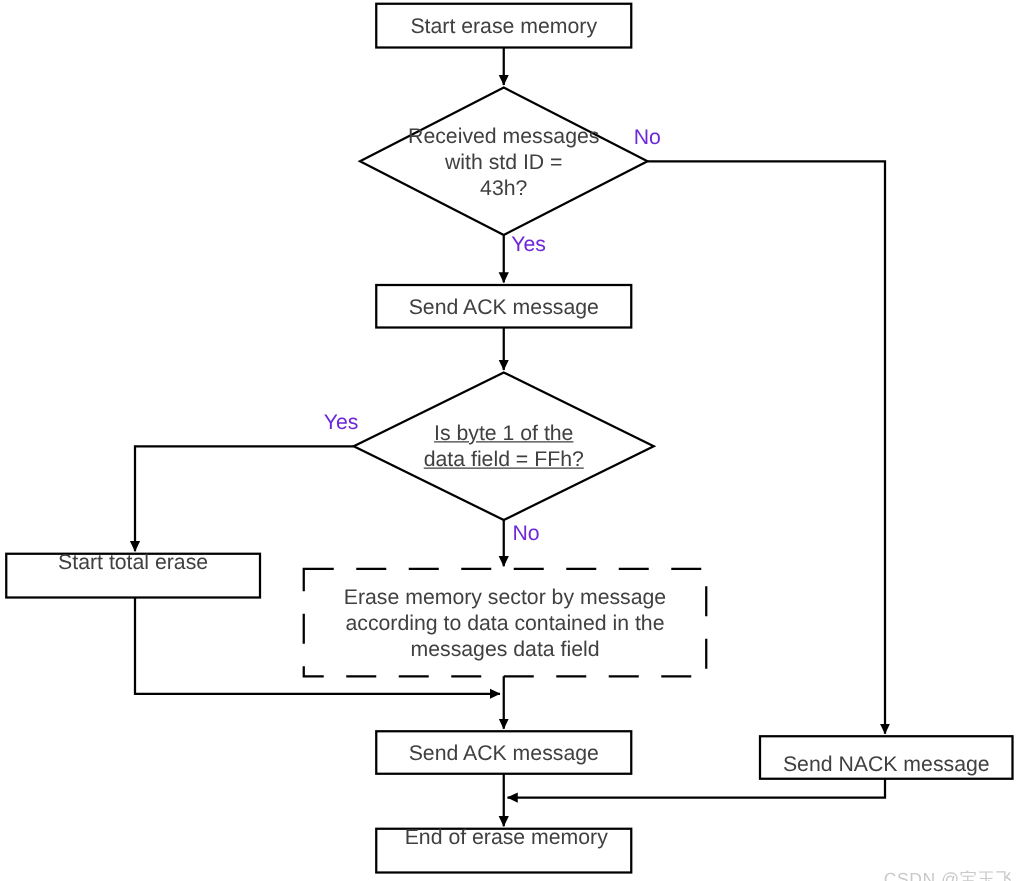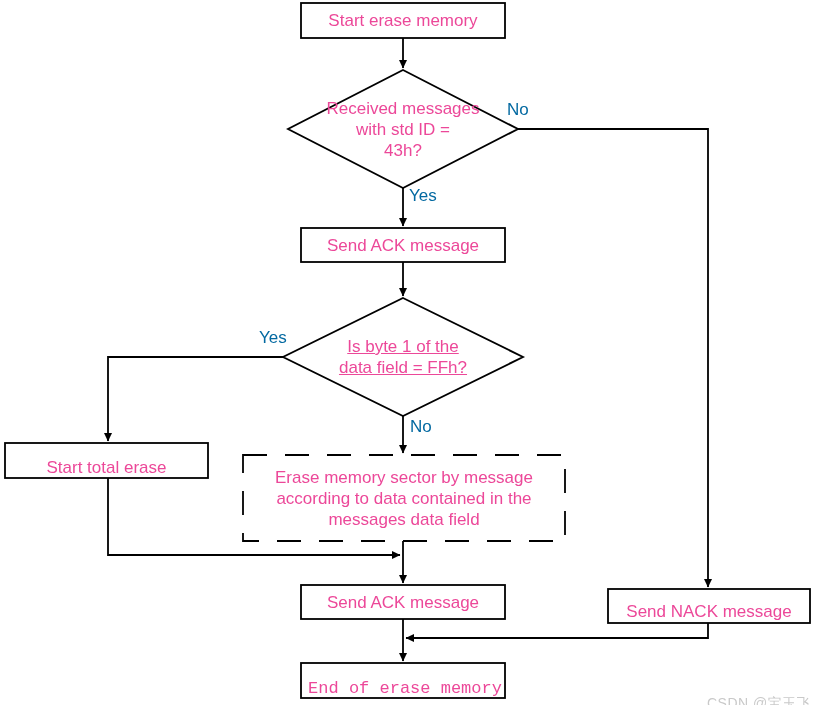--- a/index.html
+++ b/index.html
@@ -21,29 +21,29 @@
     top: 0;
     width: 825px;
     height: 705px;
   }
   .node-text {
     position: absolute;
     display: flex;
     align-items: center;
     justify-content: center;
     text-align: center;
-    color: #ec4899;
+    color: #404040;
     font-size: 17px;
     line-height: 21px;
     white-space: pre-line;
     pointer-events: none;
   }
   .edge-label {
     position: absolute;
-    color: #0369a1;
+    color: #6d28d9;
     font-size: 17px;
     line-height: 19px;
     white-space: nowrap;
   }
   .watermark {
     position: absolute;
     color: #c9c9c9;
     font-size: 14px;
     letter-spacing: 0.5px;
     white-space: nowrap;
@@ -107,31 +107,31 @@
 
   <div class="node-text" style="left:303px; top:78px; width:200px; height:102px;">Received messages
 with std ID =
 43h?</div>
 
   <div class="node-text" style="left:301px; top:228px; width:204px; height:34px;">Send ACK message</div>
 
   <div class="node-text" style="left:293px; top:306px; width:220px; height:102px;text-decoration:underline;">Is byte 1 of the
 data field = FFh?</div>
 
-  <div class="node-text" style="left:5px; top:443px; width:203px; height:48px;">Start total erase</div>
+  <div class="node-text" style="left:5px; top:425px; width:203px; height:48px;">Start total erase</div>
 
   <div class="node-text" style="left:243px; top:459px; width:322px; height:78px;">Erase memory sector by message
 according to data contained in the
 messages data field</div>
 
   <div class="node-text" style="left:301px; top:585px; width:204px; height:34px;">Send ACK message</div>
 
   <div class="node-text" style="left:608px; top:589px; width:202px; height:44px;">Send NACK message</div>
 
-  <div class="node-text" style="left:301px; top:671px; width:208px; height:35px;font-family:Liberation Mono, monospace;">End of erase memory</div>
+  <div class="node-text" style="left:301px; top:652px; width:208px; height:35px;">End of erase memory</div>
 
   <div class="edge-label" style="left:507px; top:100px;">No</div>
 
   <div class="edge-label" style="left:409px; top:186px;">Yes</div>
 
   <div class="edge-label" style="left:259px; top:328px;">Yes</div>
 
   <div class="edge-label" style="left:410px; top:417px;">No</div>
 
   <div class="watermark" style="left:707px; top:695px;">CSDN @宝玉飞</div>

